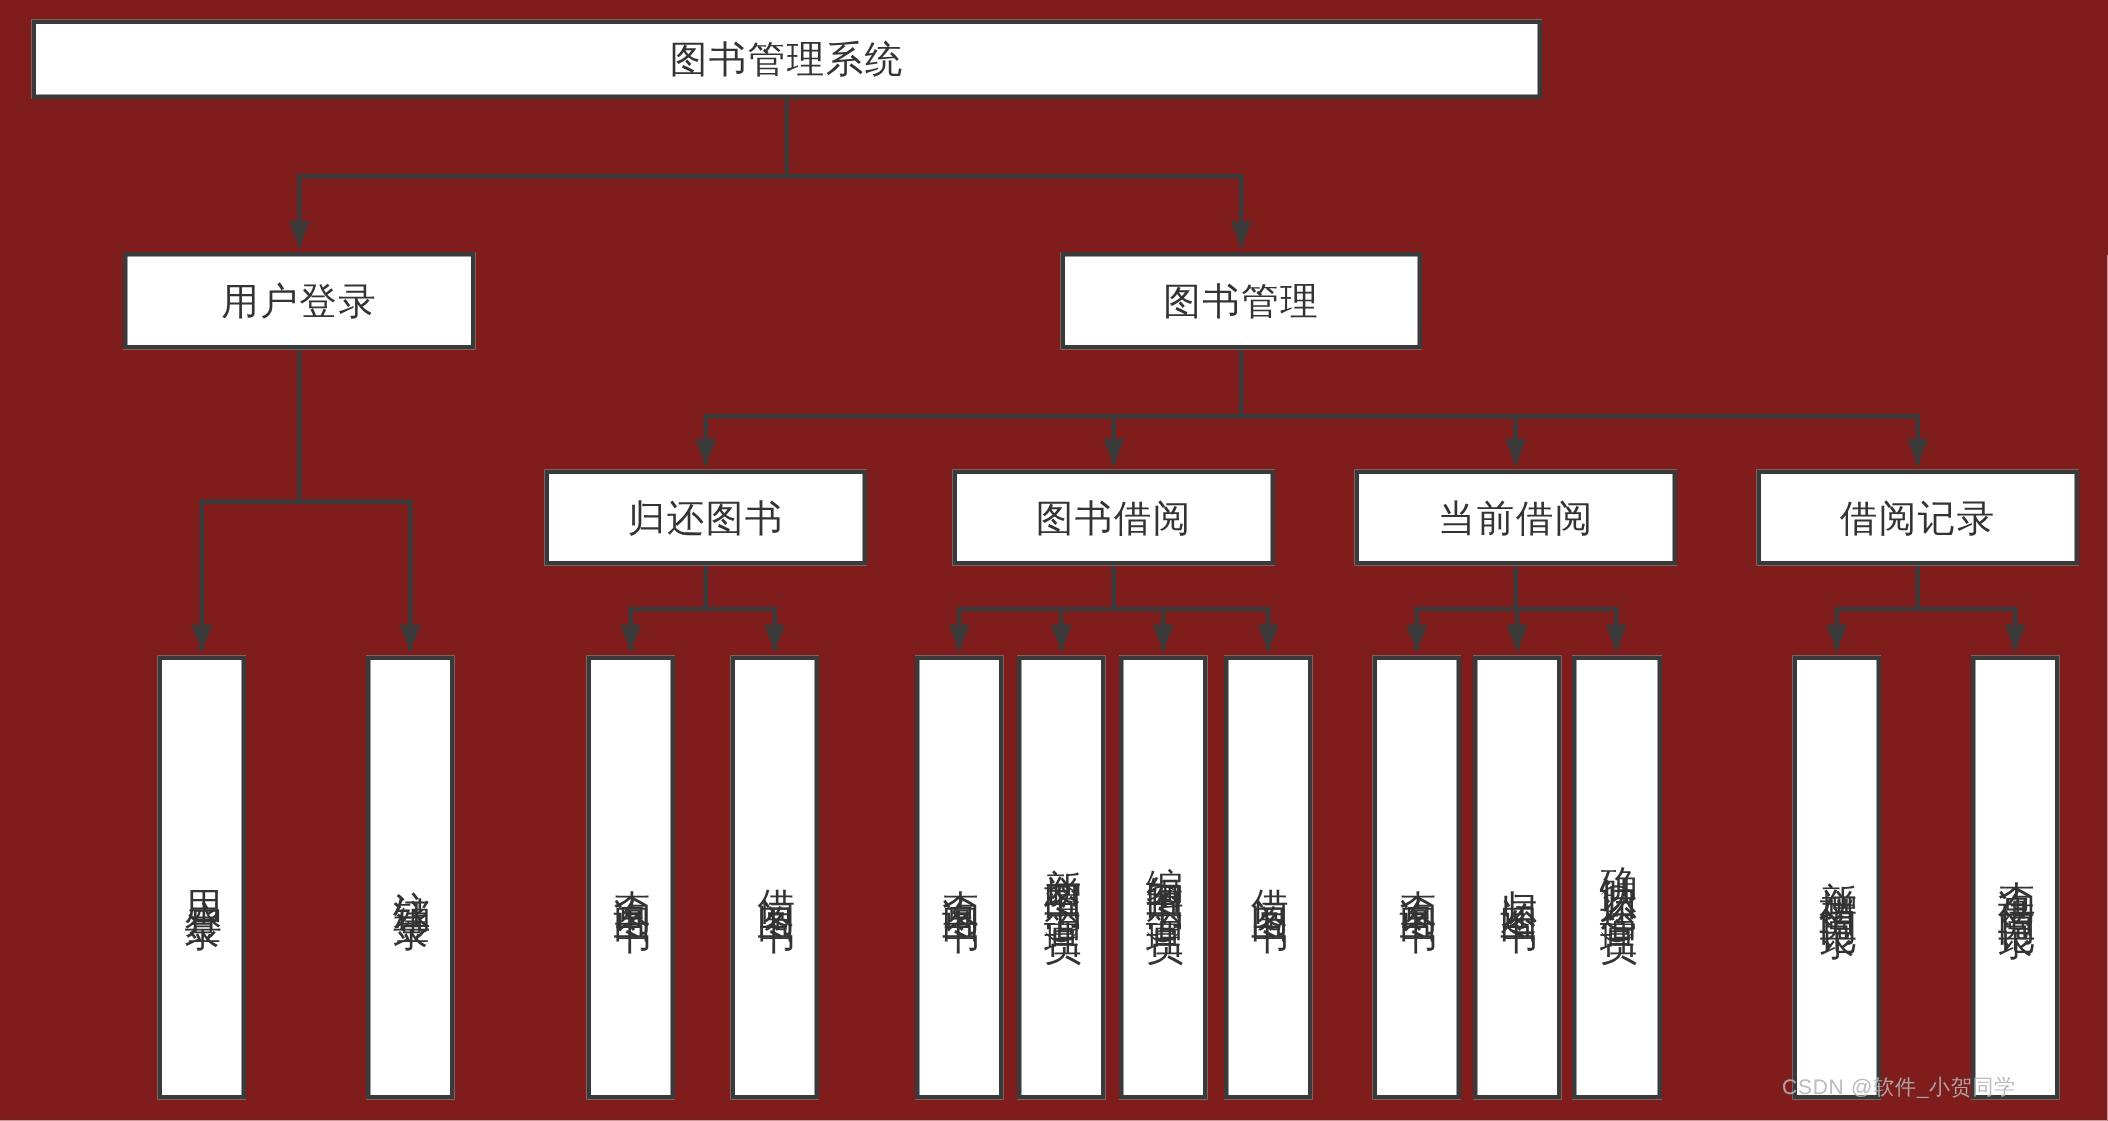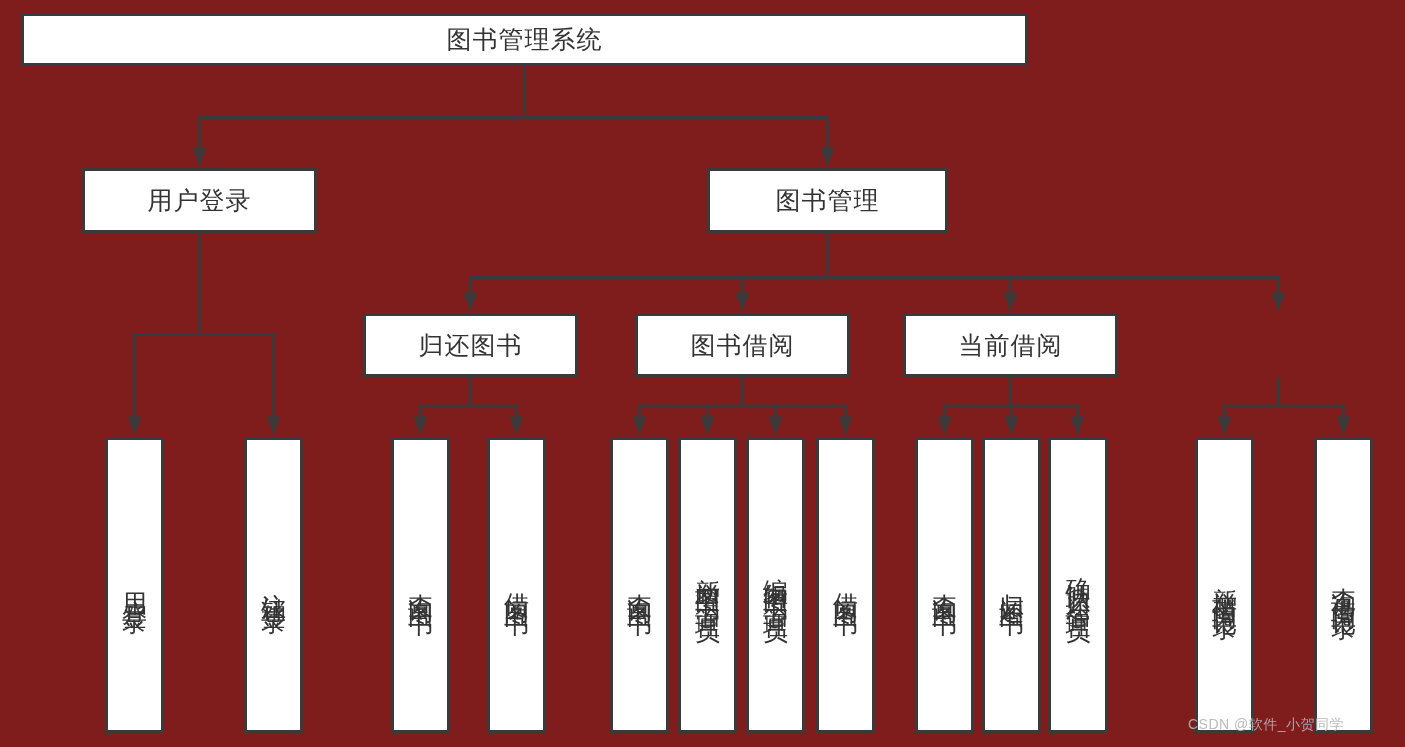--- a/index.html
+++ b/index.html
@@ -123,20 +123,23 @@
 
   <div class="box" style="left:363px;top:313px;width:215px;height:64px;">
     <span>归还图书</span>
   </div>
   <div class="box" style="left:635px;top:313px;width:215px;height:64px;">
     <span>图书借阅</span>
   </div>
   <div class="box" style="left:903px;top:313px;width:215px;height:64px;">
     <span>当前借阅</span>
   </div>
+  <div class="box" style="left:1171px;top:313px;width:215px;height:64px;">
+    <span>借阅记录</span>
+  </div>
 
   <div class="vbox" style="left:105px;top:437px;width:59px;height:296px;">
     <span class="vtext">用户登录</span>
   </div>
   <div class="vbox" style="left:244px;top:437px;width:59px;height:296px;">
     <span class="vtext">注销登录</span>
   </div>
 
   <div class="vbox" style="left:391px;top:437px;width:59px;height:296px;">
     <span class="vtext">查询图书</span>

